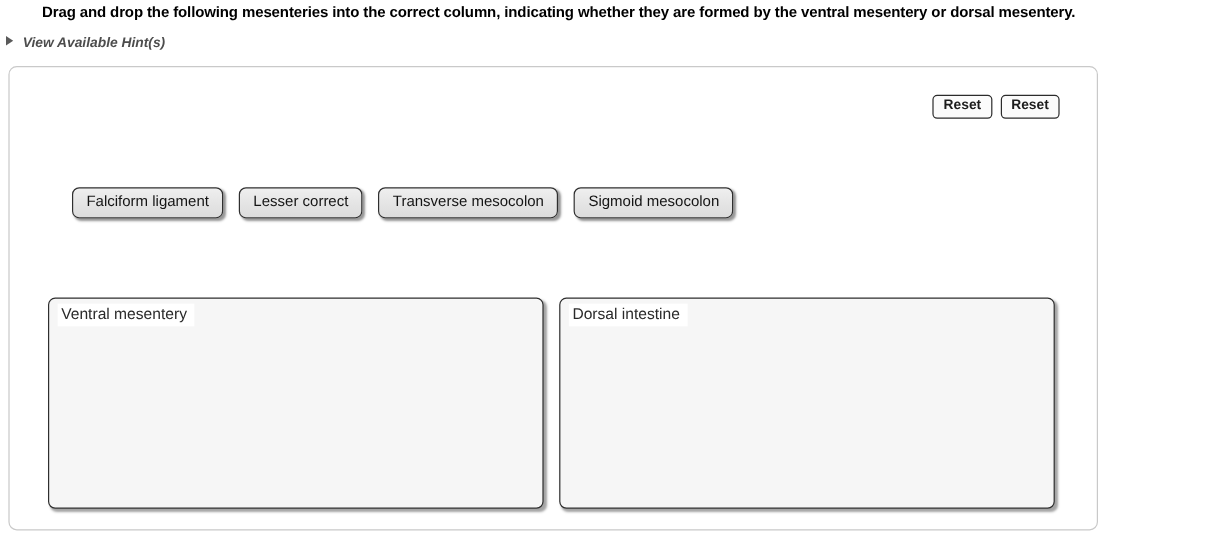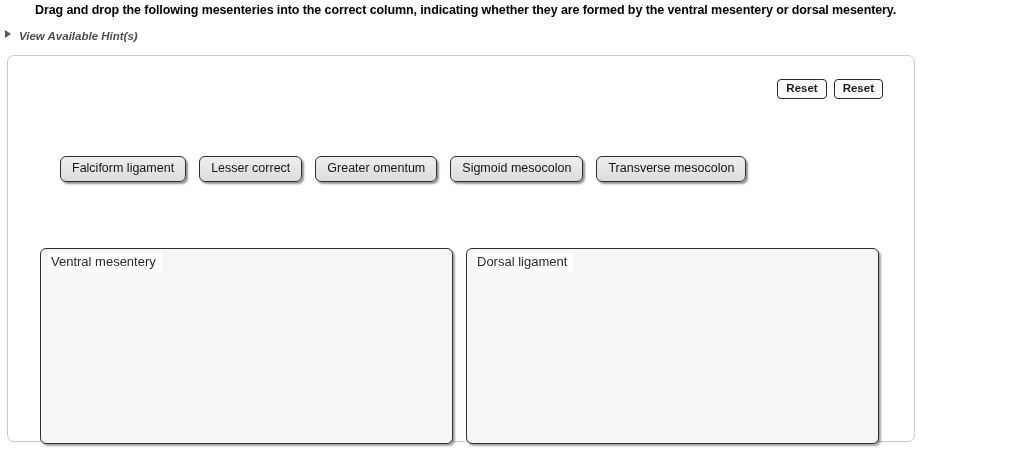--- a/index.html
+++ b/index.html
@@ -121,21 +121,21 @@
   #dropzone-row {
     position: absolute;
     left: 32px;
     top: 192px;
     display: flex;
     gap: 13px;
   }
   .dropzone {
     position: relative;
     width: 413px;
-    height: 196px;
+    height: 176px;
     background: #f6f6f6;
     border: 1.8px solid #2e2e2e;
     border-radius: 6px;
     box-shadow: 2px 2px 2px rgba(0,0,0,0.36);
     box-sizing: border-box;
   }
   .dropzone-label {
     position: absolute;
     left: 7px;
     top: 4px;
@@ -167,29 +167,28 @@
 <div id="activity-panel">
 
   <div id="panel-toolbar">
     <button class="tool-button">Reset</button>
     <button class="tool-button">Reset</button>
   </div>
 
   <div id="chip-tray">
     <div class="chip">Falciform ligament</div>
     <div class="chip">Lesser correct</div>
-    <div class="chip">Greater omentum</div>
+    <div class="chip">Transverse mesocolon</div>
     <div class="chip">Sigmoid mesocolon</div>
-    <div class="chip">Transverse mesocolon</div>
   </div>
 
   <div id="dropzone-row">
     <div class="dropzone">
       <div class="dropzone-label">Ventral mesentery</div>
       <div class="dropzone-slot"></div>
     </div>
     <div class="dropzone">
-      <div class="dropzone-label">Dorsal ligament</div>
+      <div class="dropzone-label">Dorsal intestine</div>
       <div class="dropzone-slot"></div>
     </div>
   </div>
 
 </div>
 
 </body></html>

